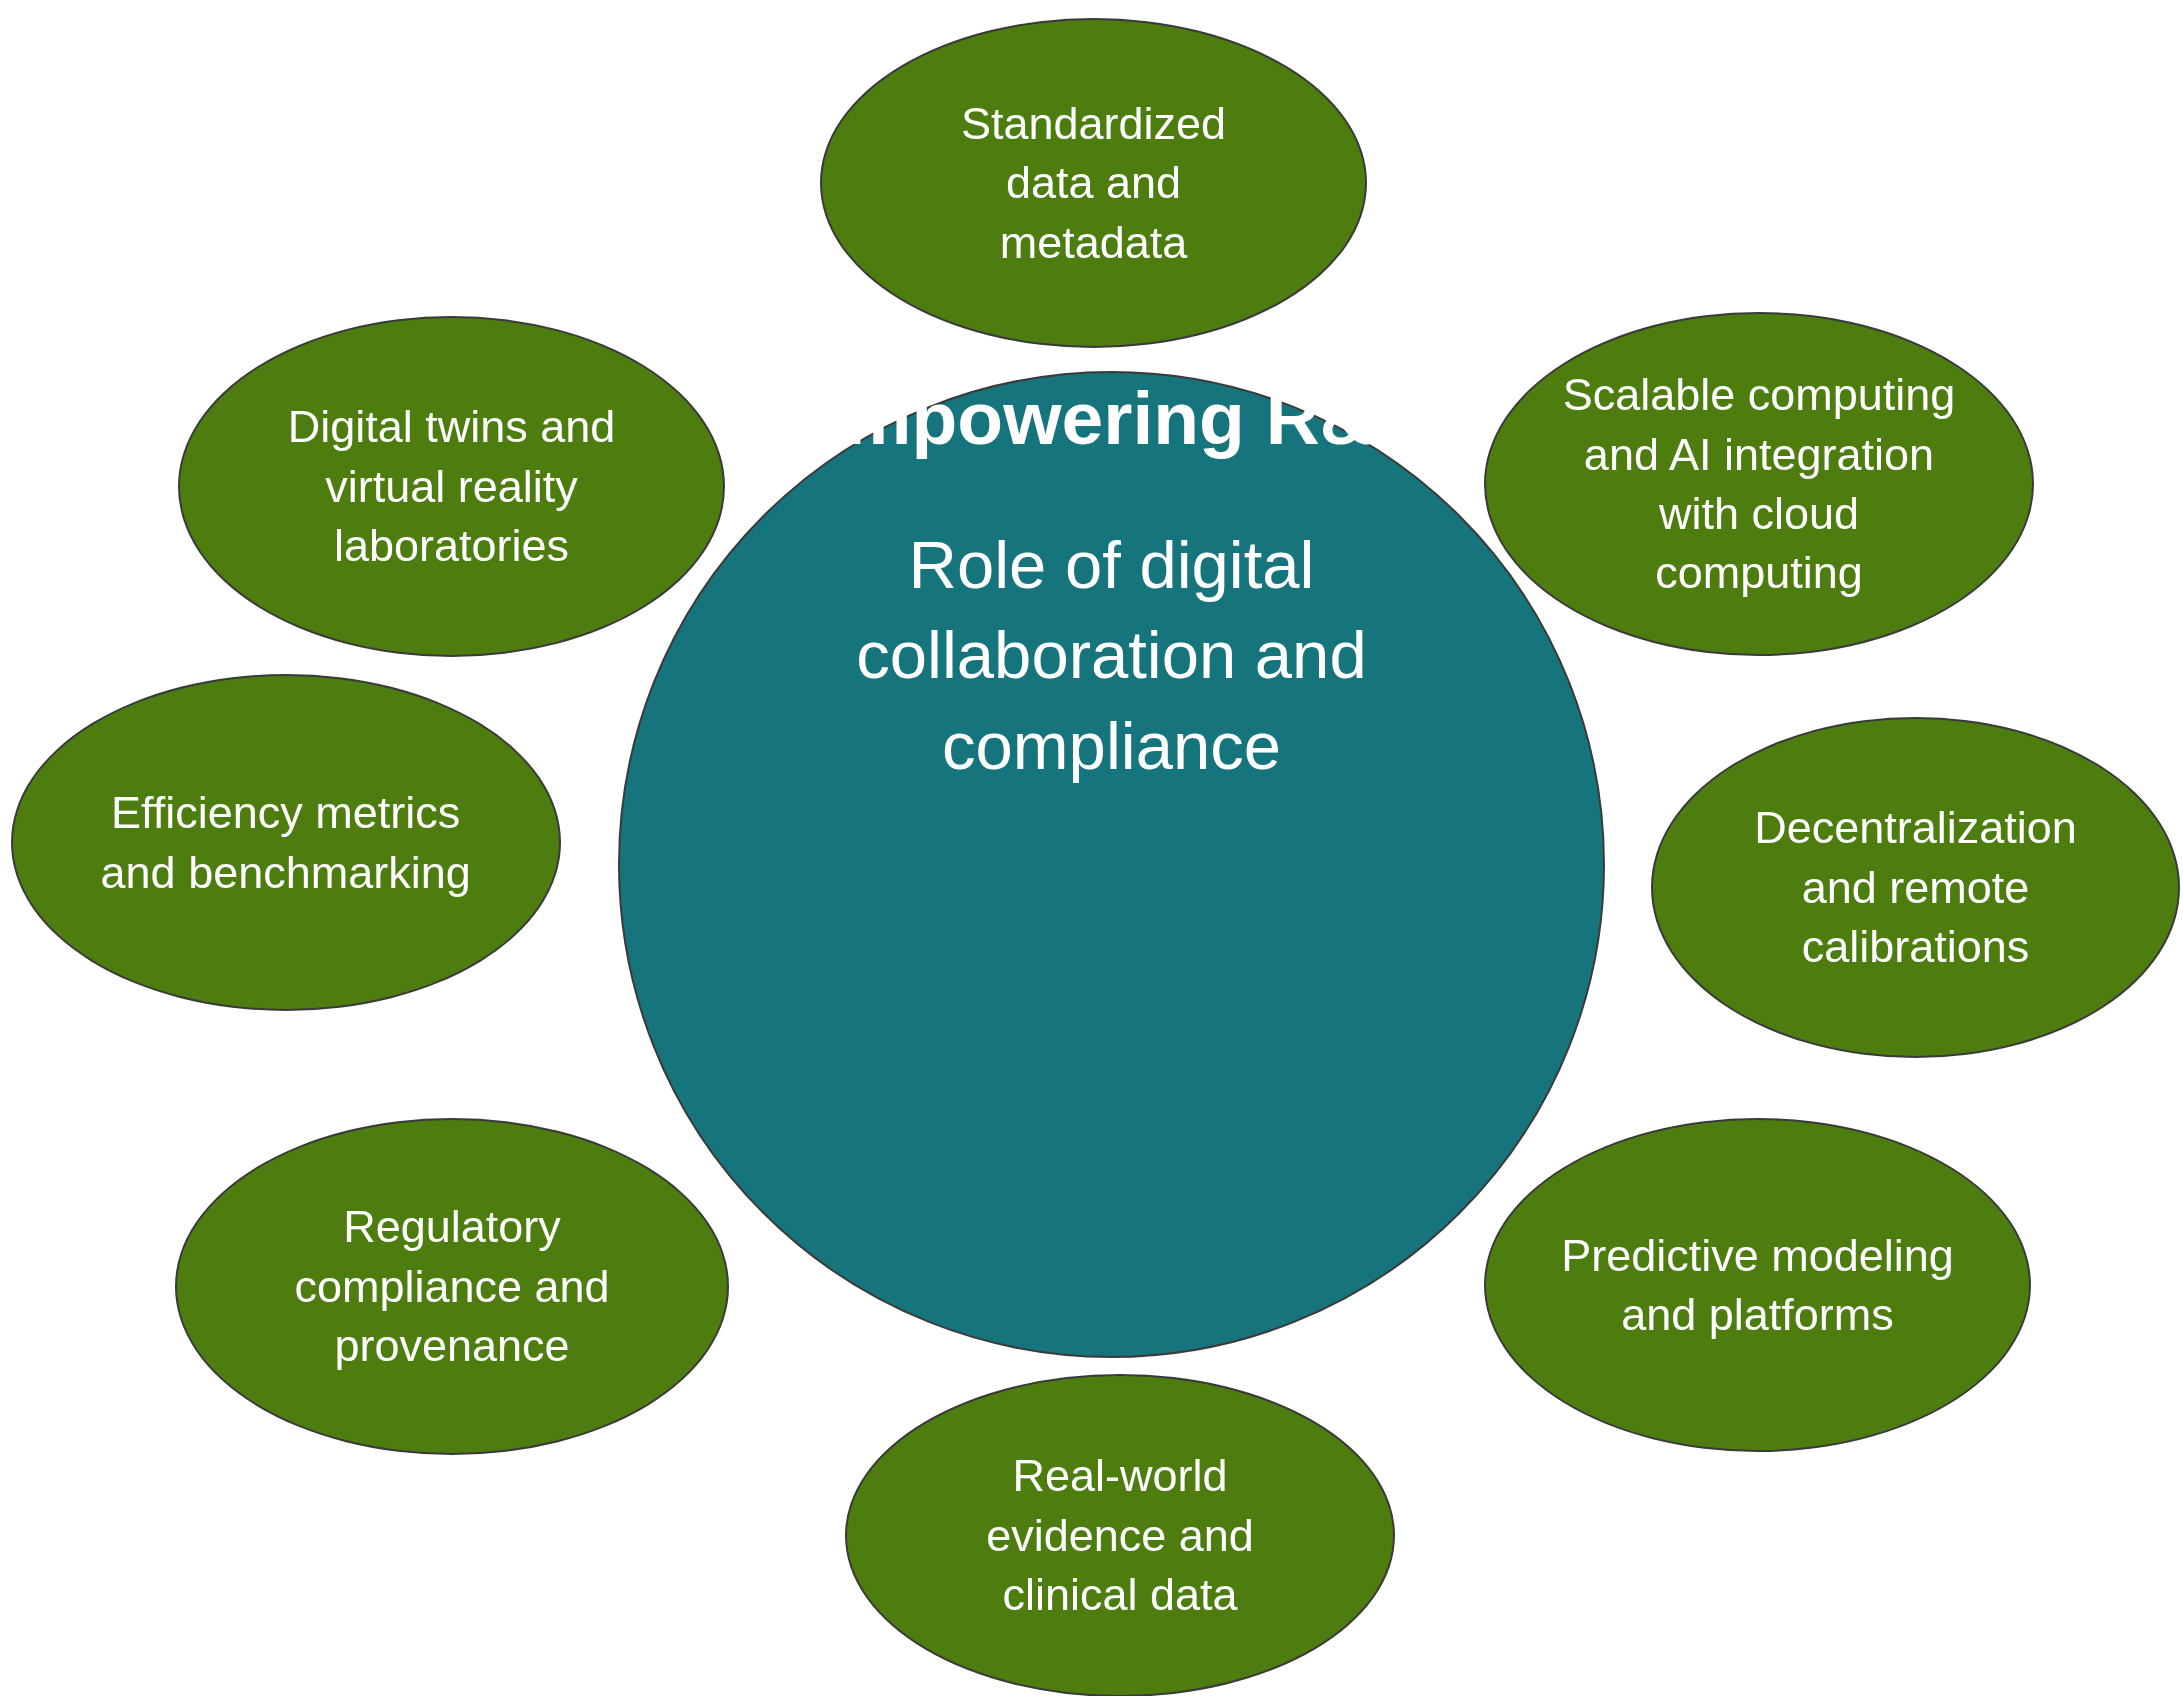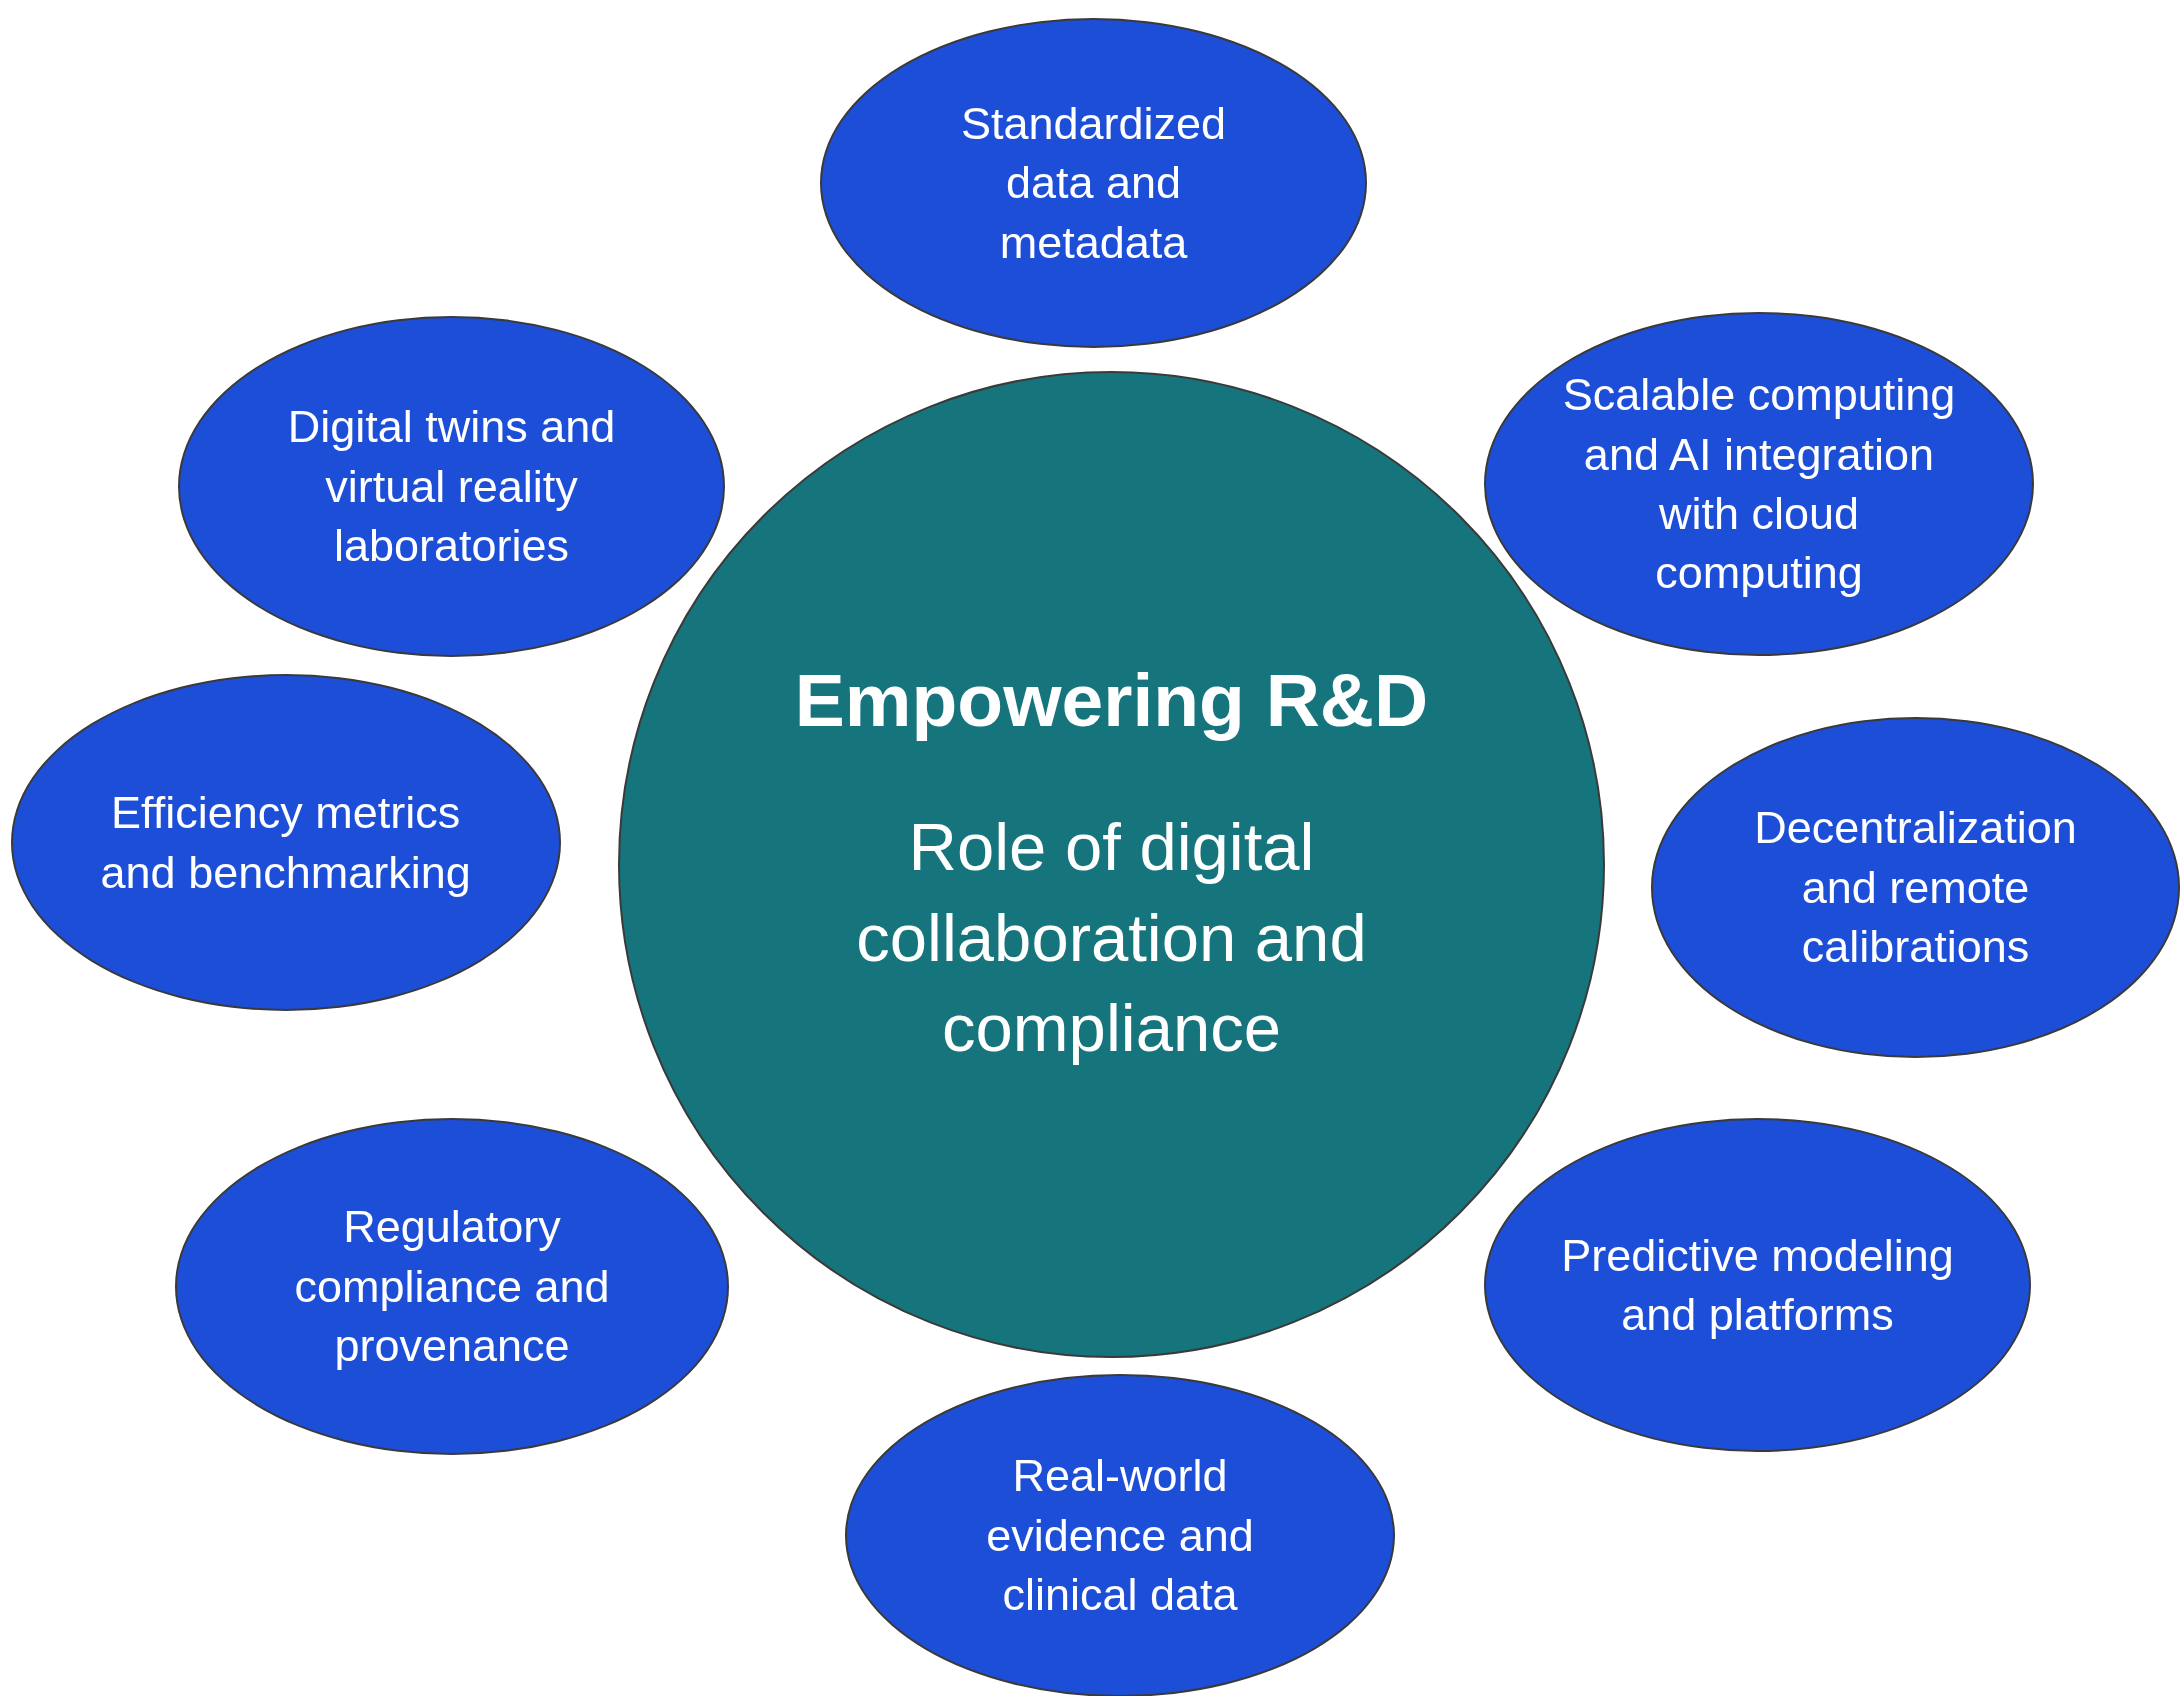--- a/index.html
+++ b/index.html
@@ -21,38 +21,37 @@
     top: 371px;
     width: 987px;
     height: 987px;
     border-radius: 50%;
     background: #16757C;
     border: 2.1px solid #3a3a3a;
     box-sizing: border-box;
     display: flex;
     flex-direction: column;
     align-items: center;
-    justify-content: center;
     text-align: center;
     color: #ffffff;
   }
   .center-title {
     font-size: 75px;
     font-weight: bold;
     line-height: 1.2;
     margin-bottom: 57px;
   }
   .center-subtitle {
     font-size: 67px;
     line-height: 1.35;
     max-width: 611px;
   }
   .node {
     position: absolute;
-    background: #1d4ed8;
+    background: #4d7c0f;
     border: 2.1px solid #3a3a3a;
     box-sizing: border-box;
     border-radius: 50%;
     display: flex;
     align-items: center;
     justify-content: center;
     text-align: center;
     color: #ffffff;
     font-size: 45px;
     line-height: 1.32;

